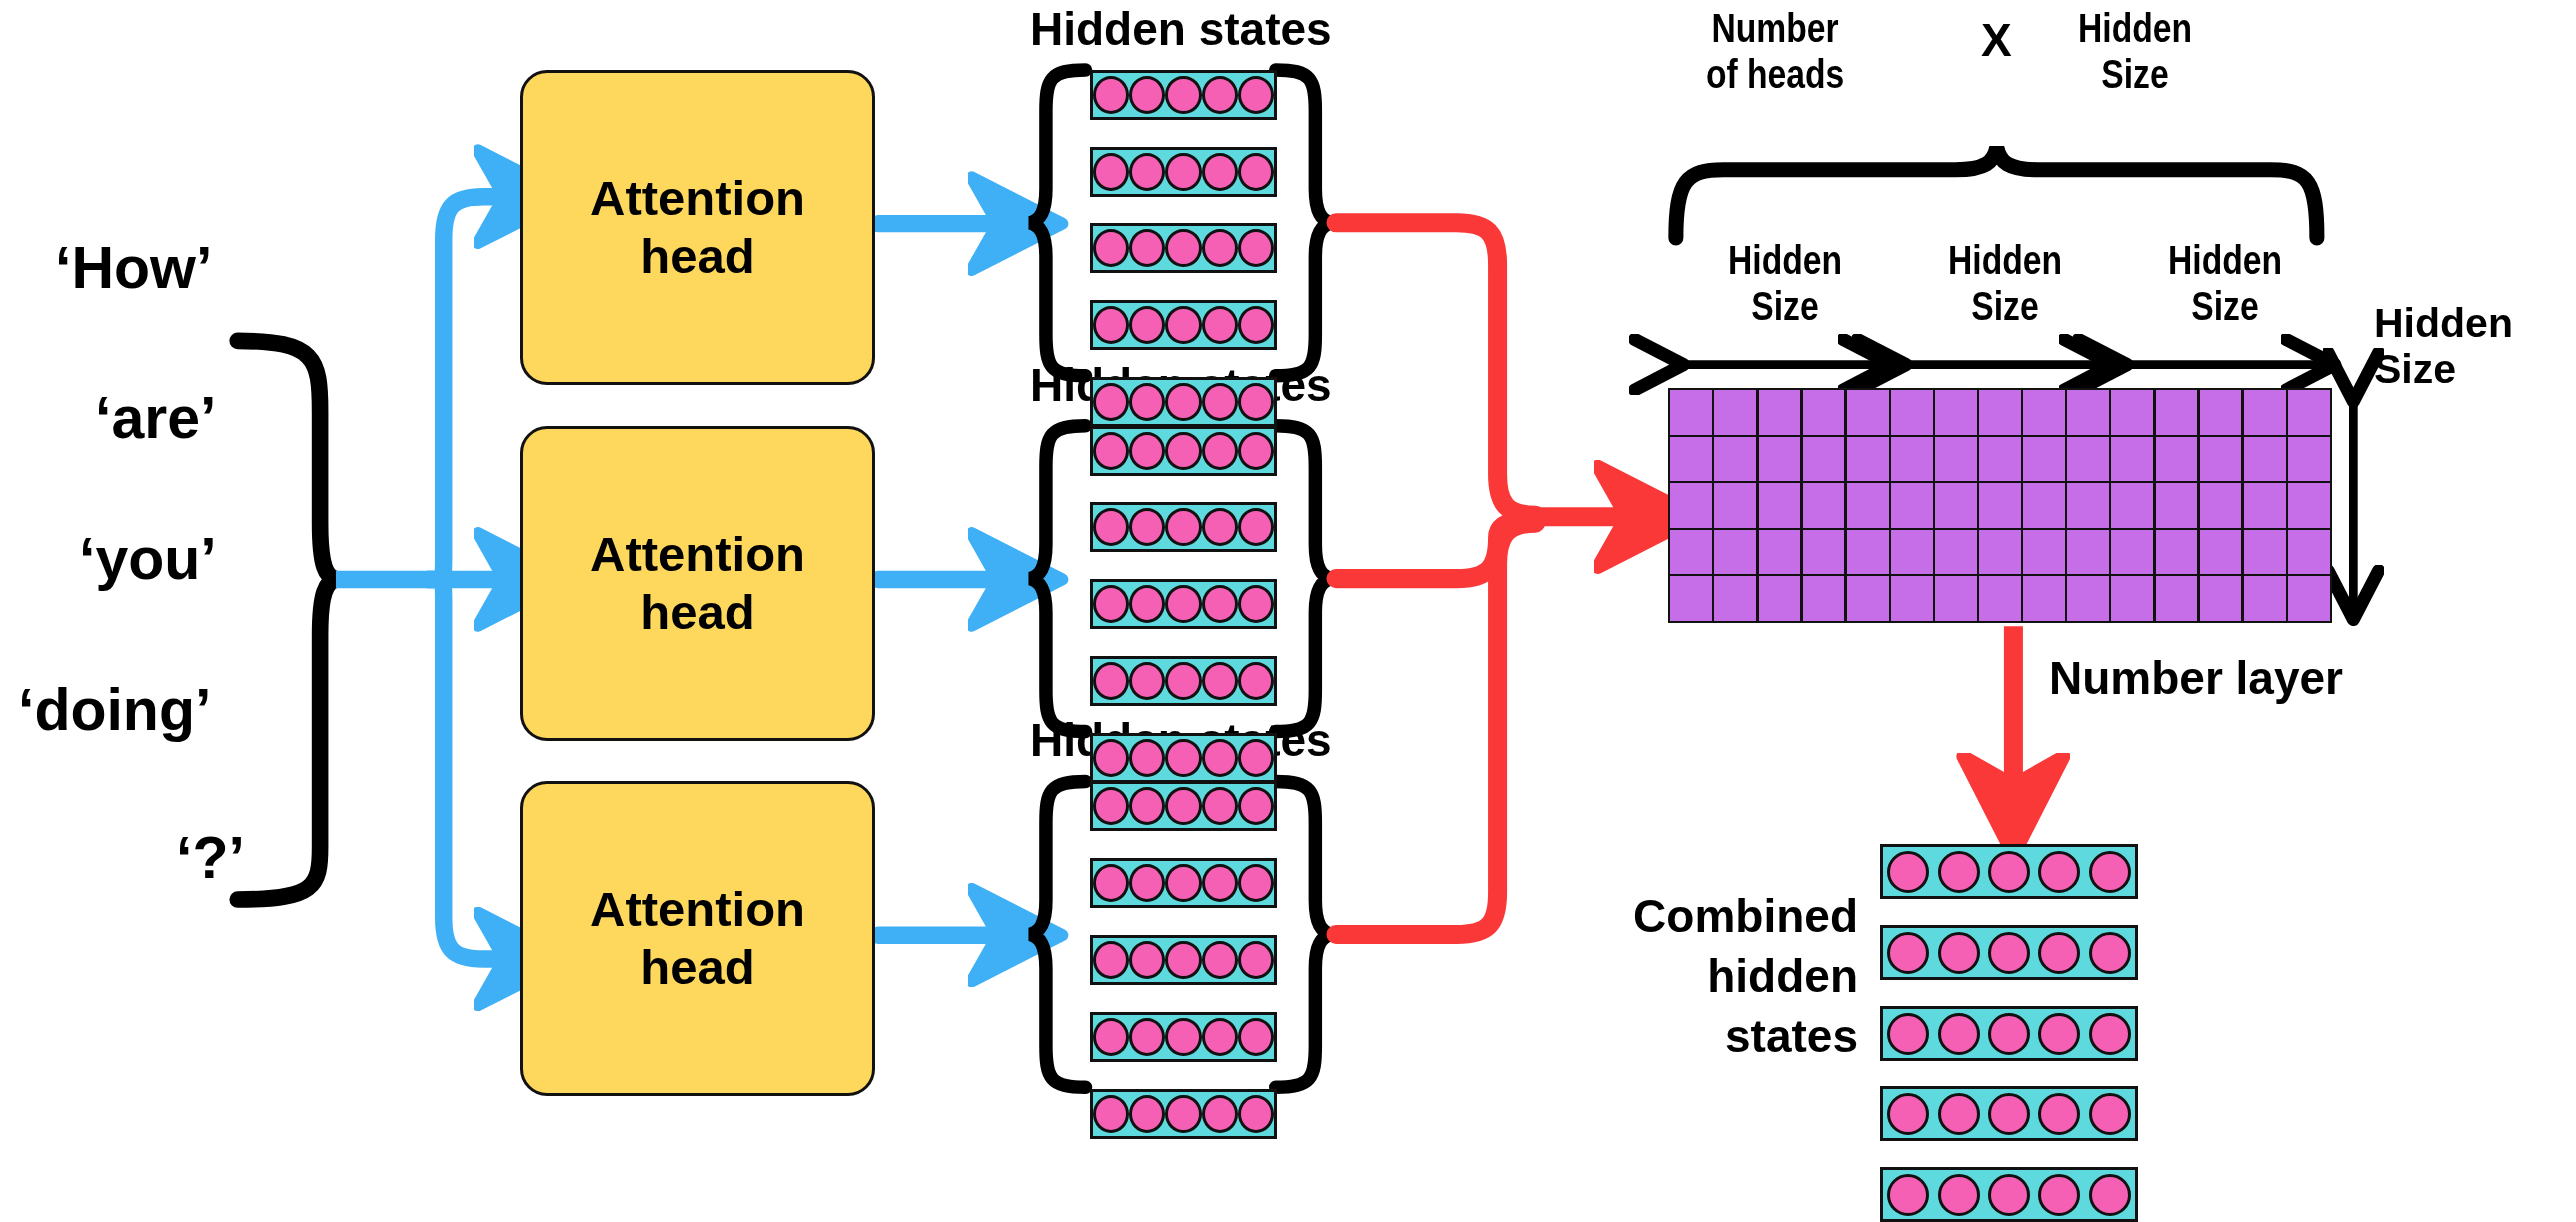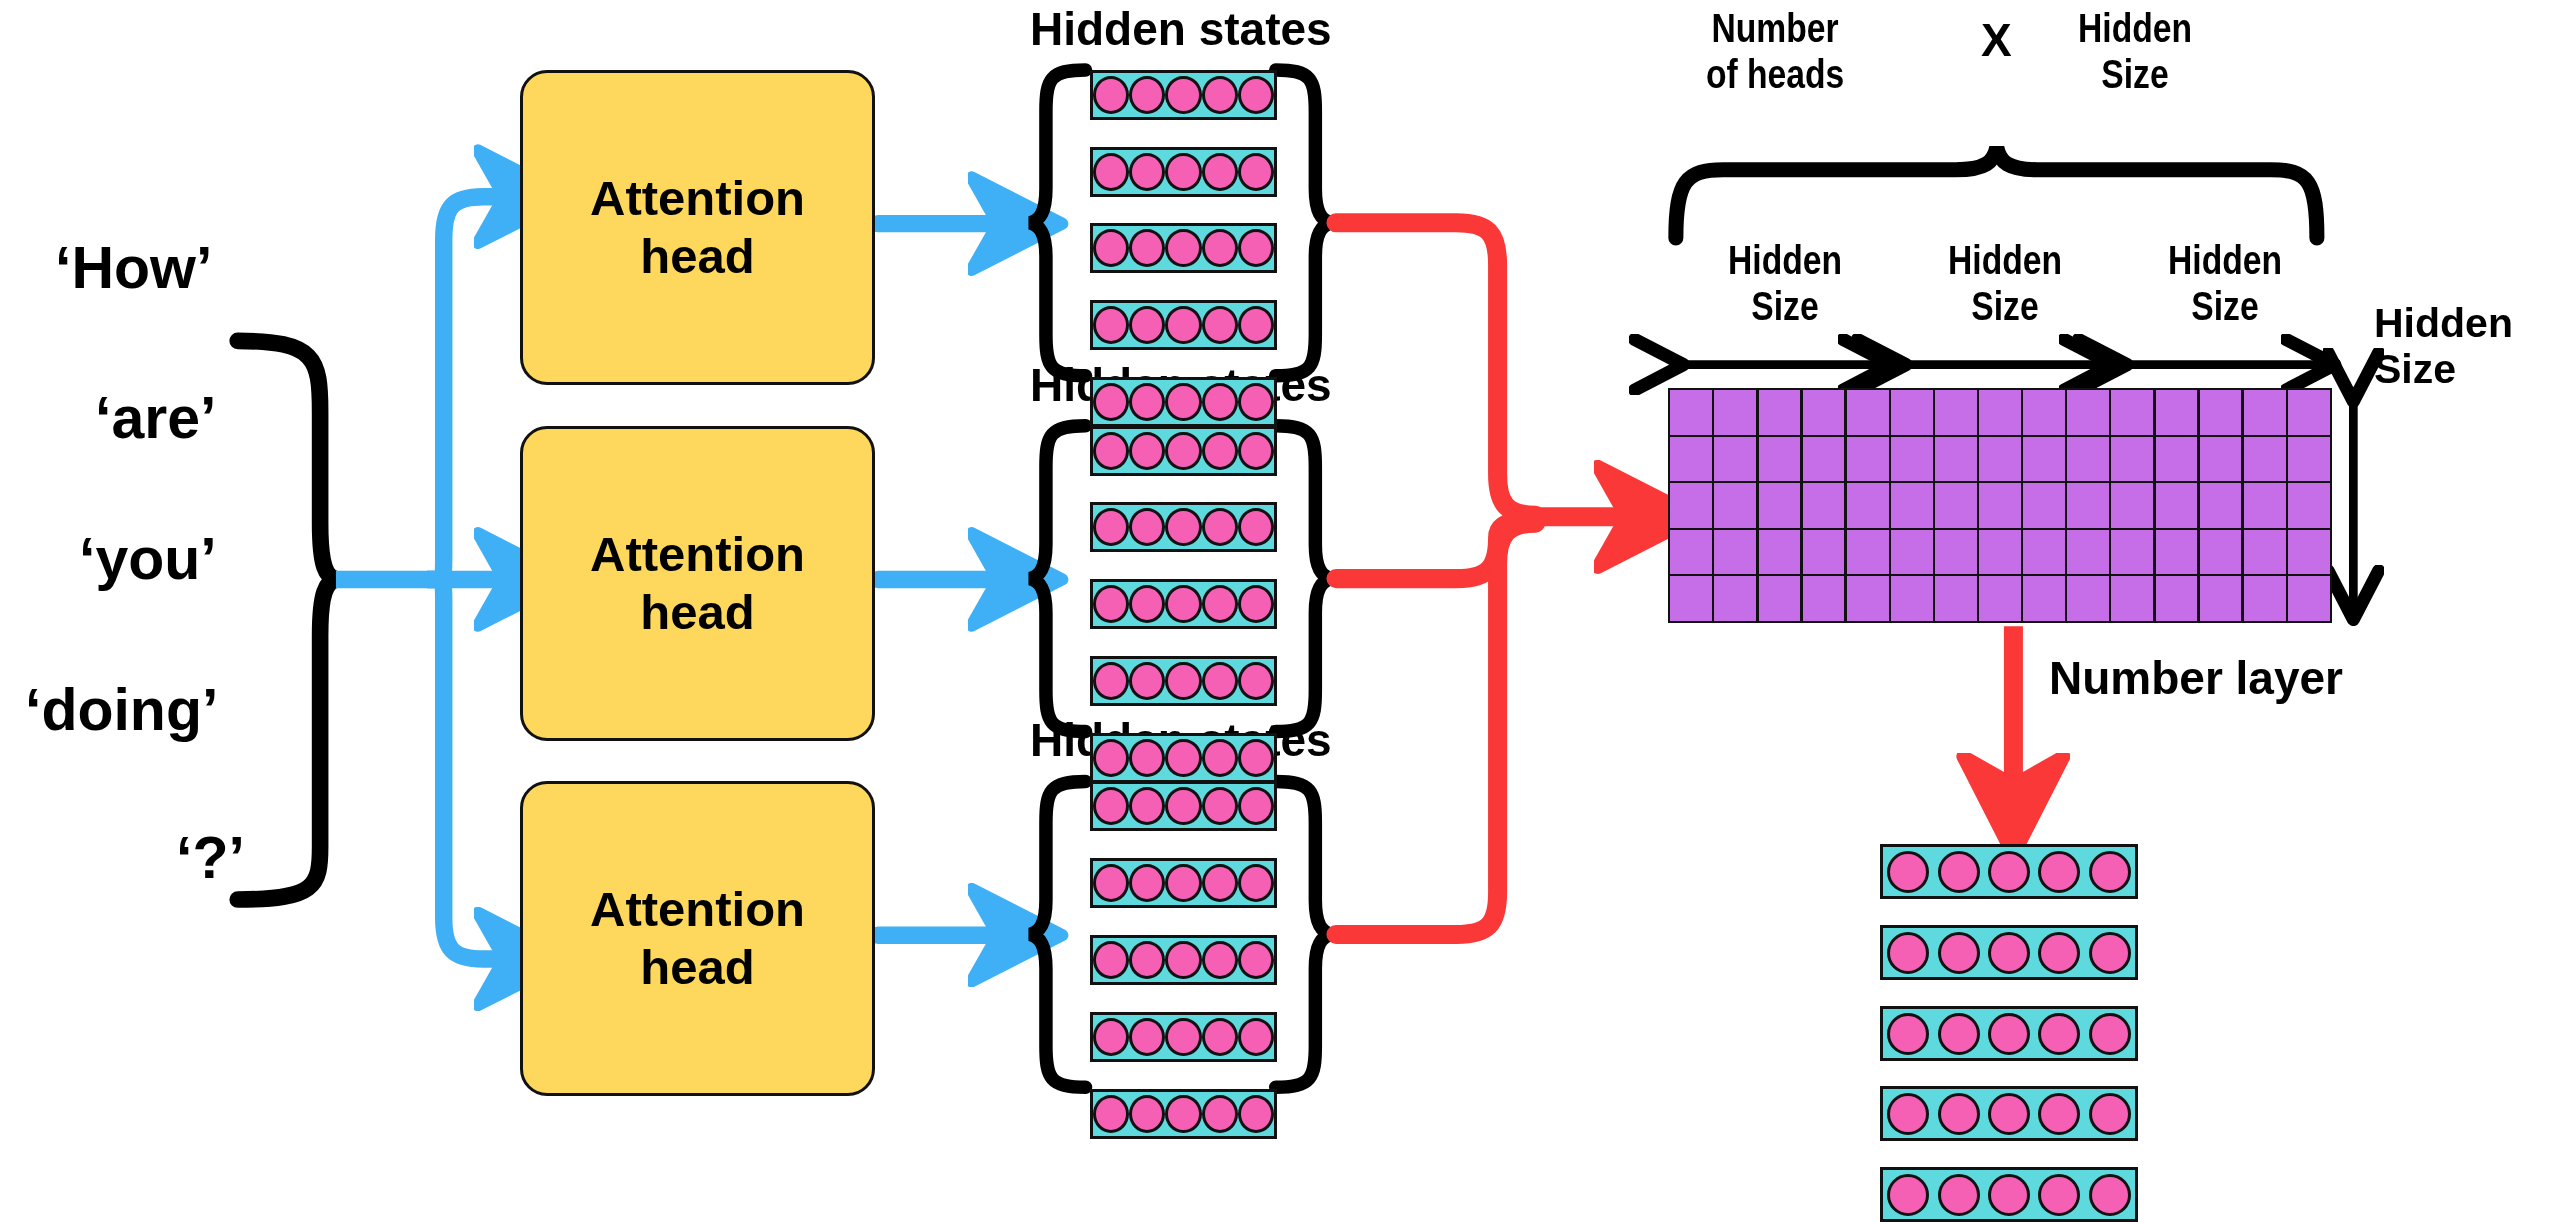--- a/index.html
+++ b/index.html
@@ -143,21 +143,21 @@
     </g>
 
     <g>
       <path d="M 2541 790 L 2541 1000" fill="none" stroke="#FA3838" stroke-width="24" stroke-linecap="butt" marker-end="url(#redArrow)"></path>
     </g>
   </svg>
 
   <div class="lbl token" style="left:55px;top:238px;">‘How’</div>
   <div class="lbl token" style="left:95px;top:388px;">‘are’</div>
   <div class="lbl token" style="left:79px;top:529px;">‘you’</div>
-  <div class="lbl token" style="left:25px;top:680px;">‘doing’</div>
+  <div class="lbl token" style="left:18px;top:680px;">‘doing’</div>
   <div class="lbl token" style="left:176px;top:828px;">‘?’</div>
 
   <div class="headbox" style="left:520px;top:70px;width:349px;height:309px;">
     <span>Attention</span>
     <span>head</span>
   </div>
   <div class="headbox" style="left:520px;top:426px;width:349px;height:309px;">
     <span>Attention</span>
     <span>head</span>
   </div>
@@ -384,20 +384,25 @@
       <div class="mcell" style="background: rgb(198, 110, 232);"></div>
       <div class="mcell" style="background: rgb(198, 110, 232);"></div>
       <div class="mcell" style="background: rgb(198, 110, 232);"></div>
       <div class="mcell" style="background: rgb(198, 110, 232);"></div>
       <div class="mcell" style="background: rgb(198, 110, 232);"></div>
       <div class="mcell" style="background: rgb(198, 110, 232);"></div>
     </div>
 
   <div class="lbl linear" style="left:2049px;top:654px;">Number layer</div>
 
+  <div class="lbl combined" style="left:1593px;top:887px;width:265px;">
+    <span>Combined</span><br>
+    <span>hidden</span><br>
+    <span>states</span>
+  </div>
 
   <div id="combinedgroup">
       <div class="hsrow" style="left: 1880px; top: 844px; width: 252px; height: 49px; background: rgb(94, 217, 222); border-color: rgb(17, 17, 17);">
         <div class="dot" style="width: 36px; height: 36px; background: rgb(245, 96, 181); border-color: rgb(17, 17, 17);"></div>
         <div class="dot" style="width: 36px; height: 36px; background: rgb(245, 96, 181); border-color: rgb(17, 17, 17);"></div>
         <div class="dot" style="width: 36px; height: 36px; background: rgb(245, 96, 181); border-color: rgb(17, 17, 17);"></div>
         <div class="dot" style="width: 36px; height: 36px; background: rgb(245, 96, 181); border-color: rgb(17, 17, 17);"></div>
         <div class="dot" style="width: 36px; height: 36px; background: rgb(245, 96, 181); border-color: rgb(17, 17, 17);"></div>
       </div>
       <div class="hsrow" style="left: 1880px; top: 925px; width: 252px; height: 49px; background: rgb(94, 217, 222); border-color: rgb(17, 17, 17);">

